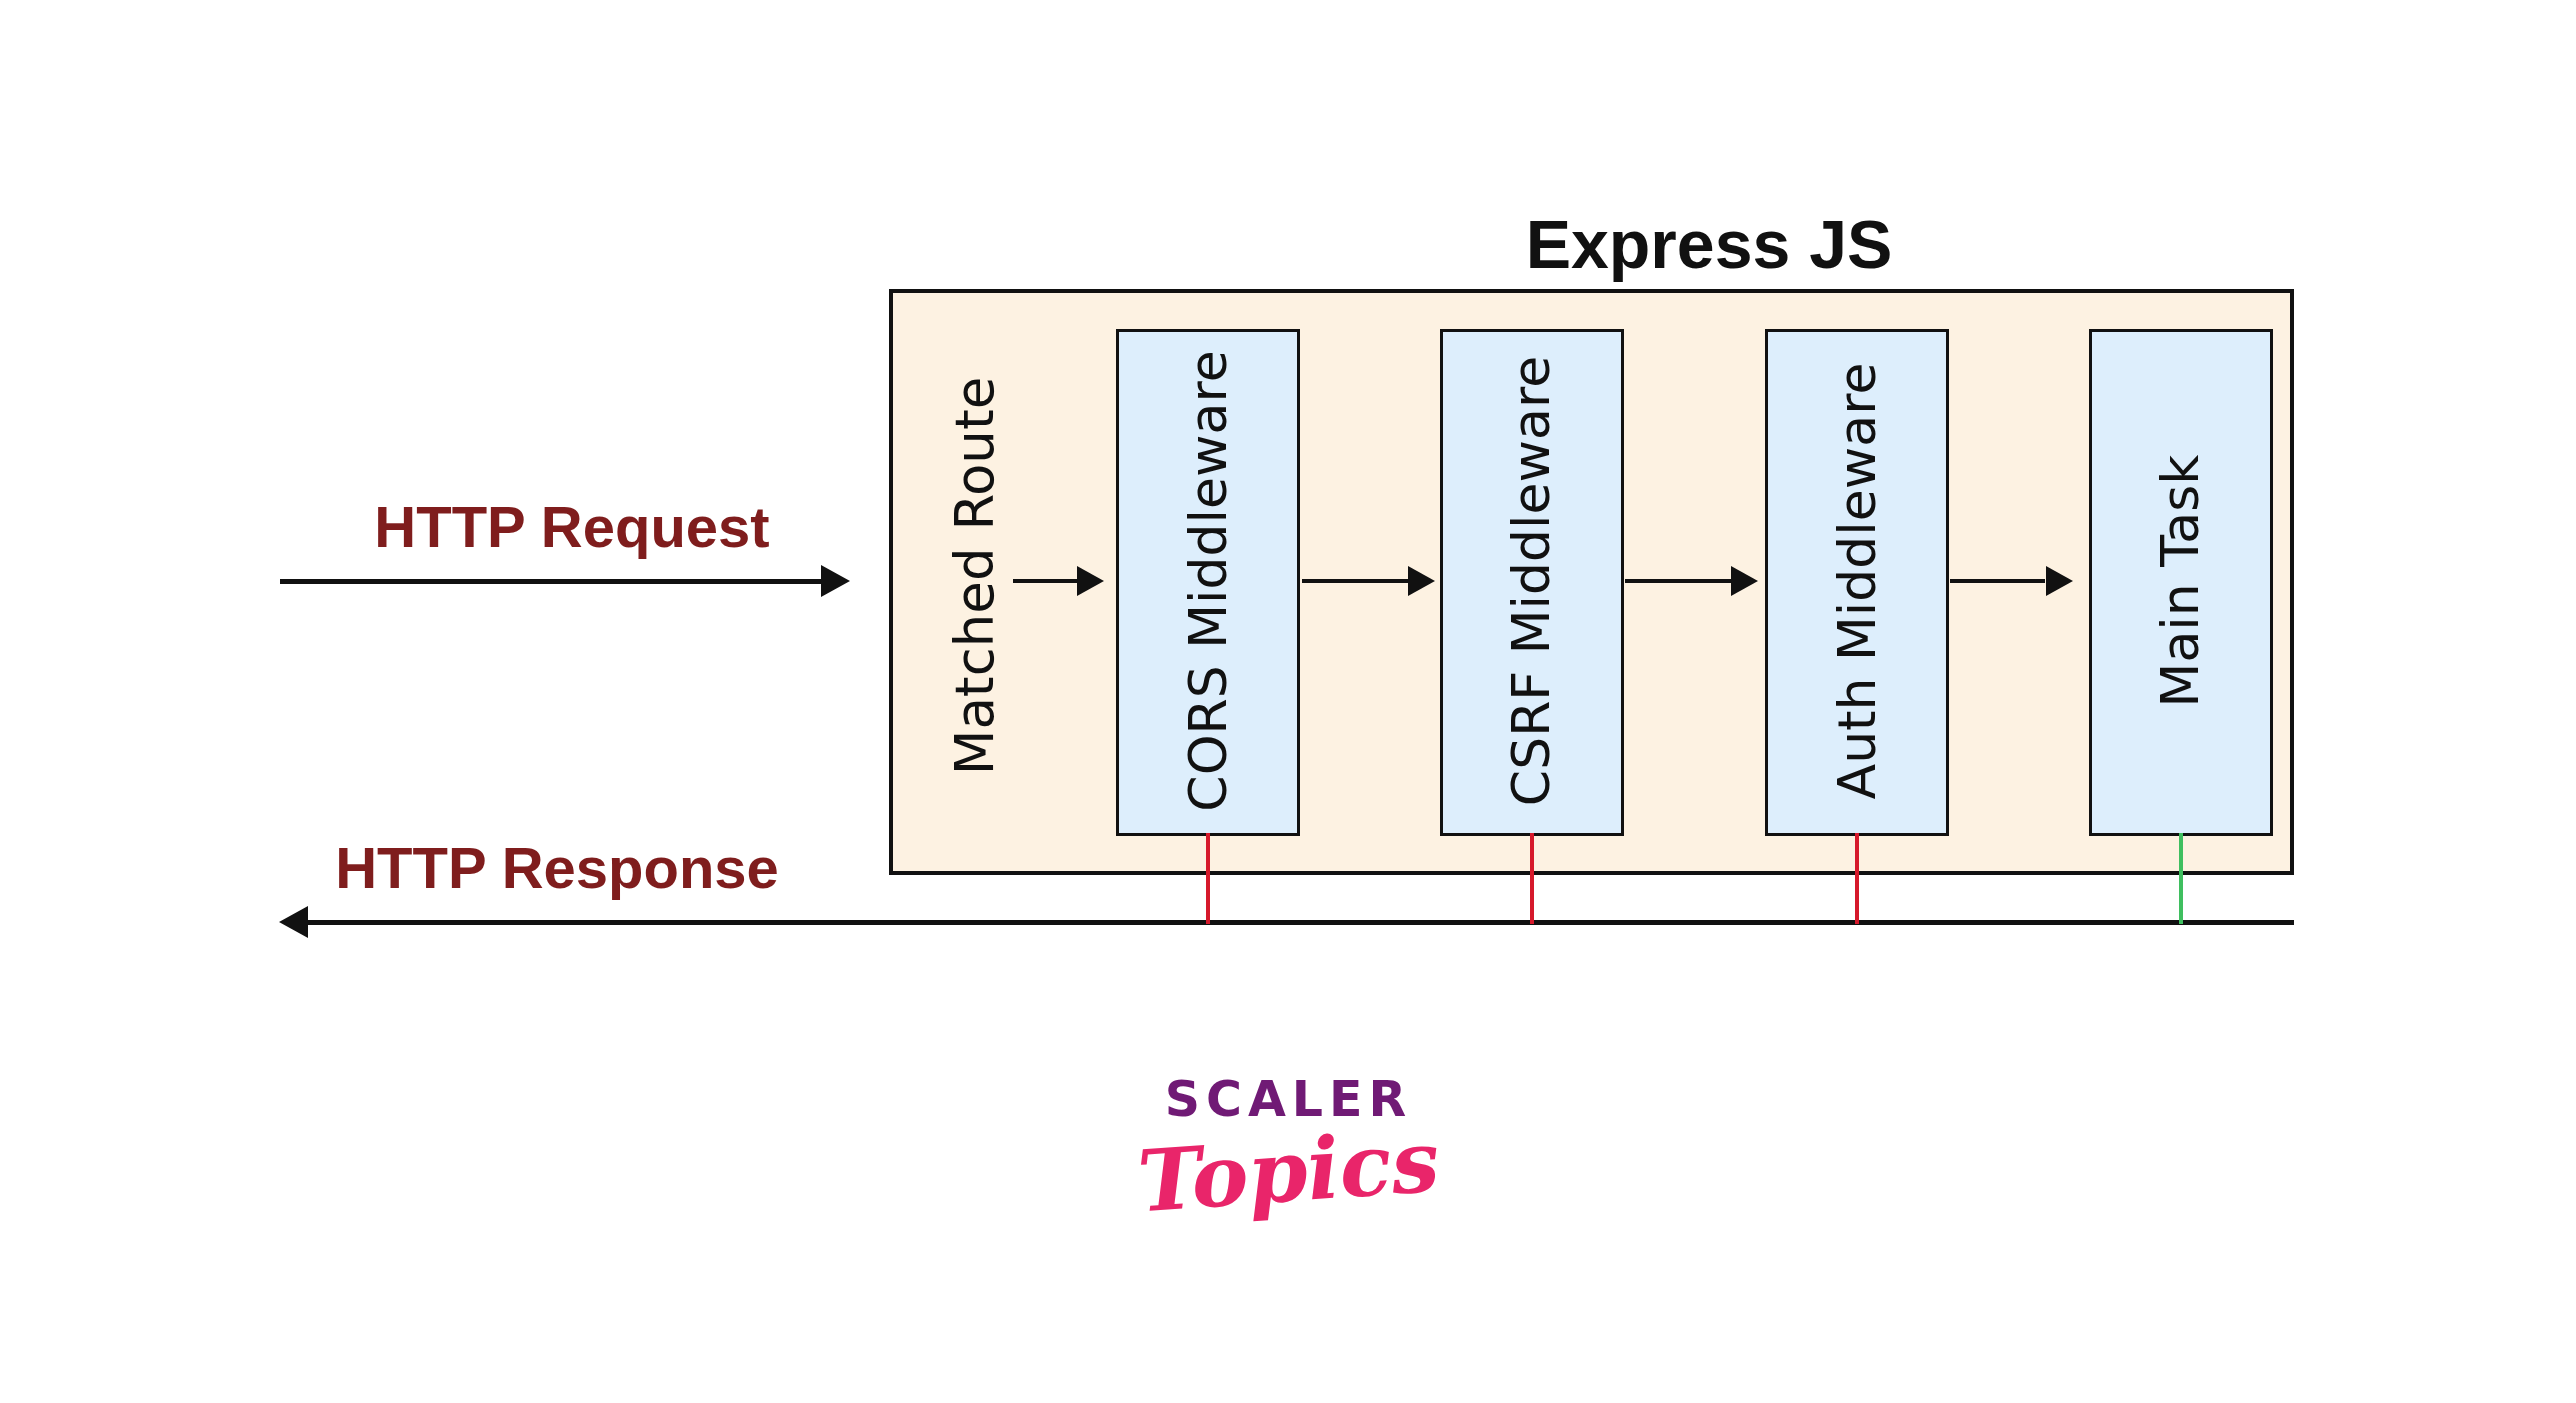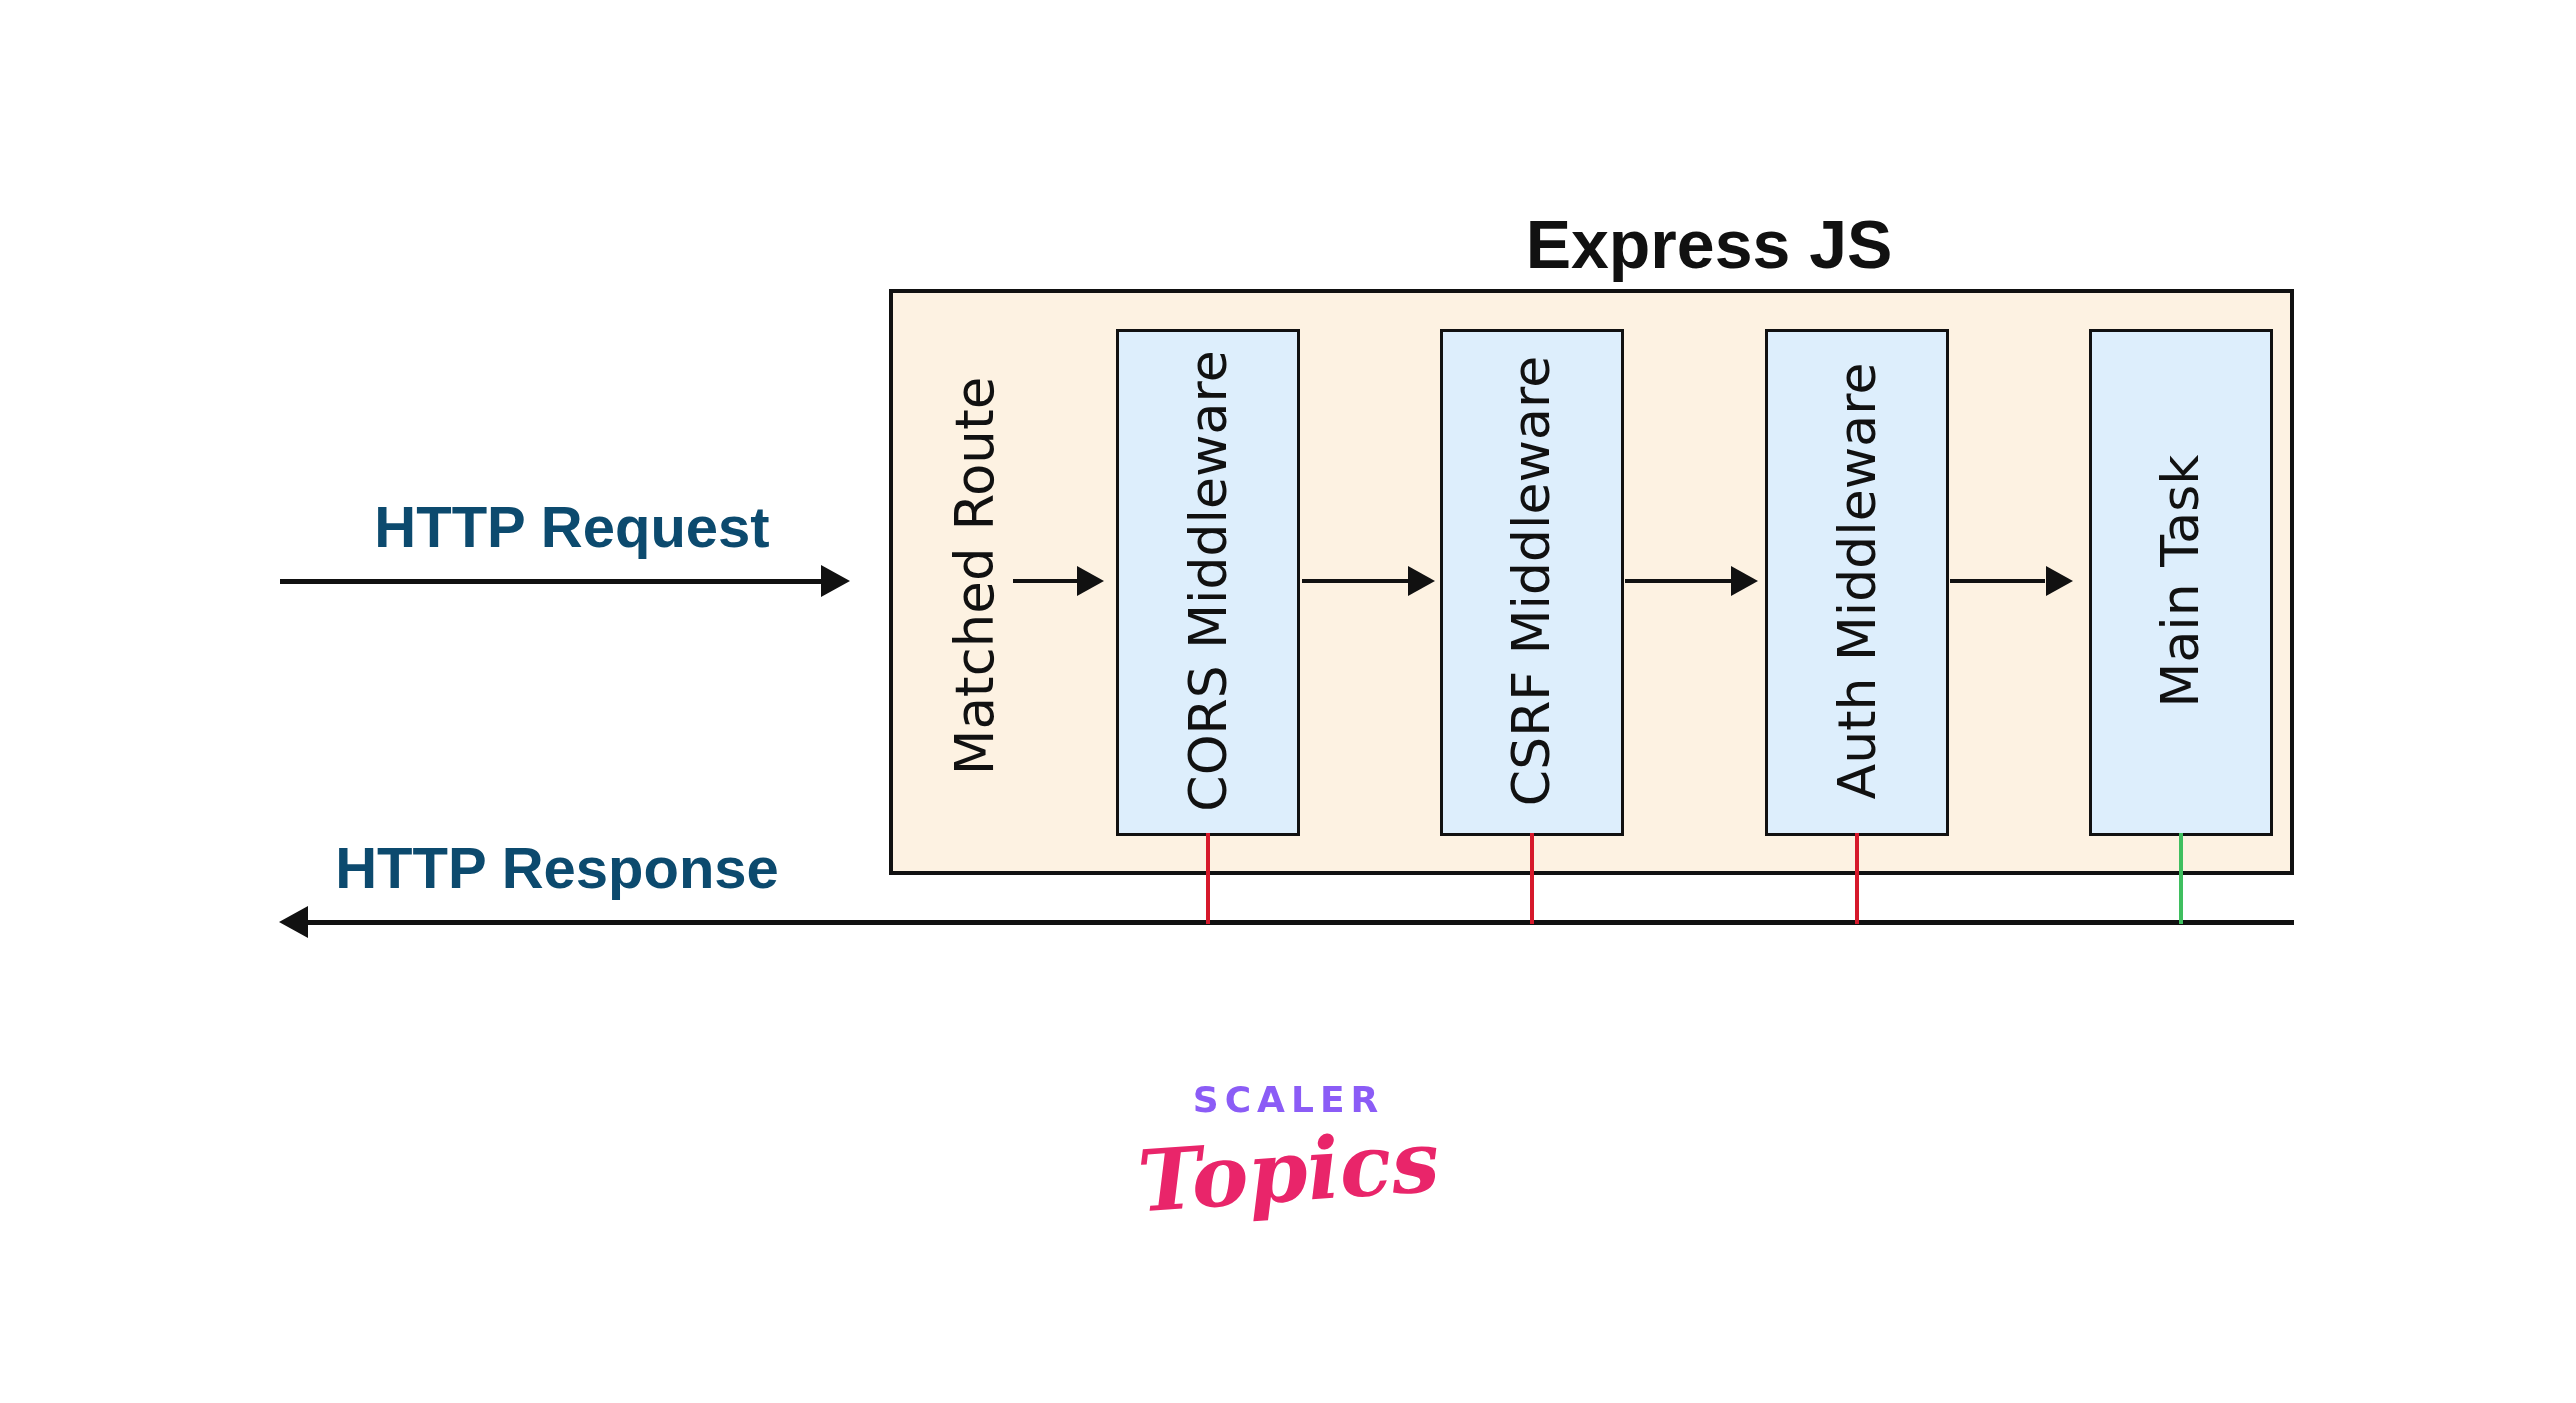--- a/index.html
+++ b/index.html
@@ -4,21 +4,21 @@
 <style>
   html,body{margin:0;padding:0;background:#ffffff;}
   #canvas{position:relative;width:2576px;height:1280px;background:#ffffff;overflow:hidden;
           font-family:"DejaVu Sans",sans-serif;color:#111111;}
 
   
   .diagram-title{position:absolute;left:1330px;top:206px;width:758px;height:76px;
                  font-family:"Liberation Sans",sans-serif;font-weight:700;font-size:68px;
                  line-height:76px;text-align:center;color:#111111;}
   .http-label{position:absolute;width:606px;height:64px;text-align:center;
-              font-family:"Liberation Sans",sans-serif;font-weight:700;font-size:58px;line-height:64px;color:#0c4a6e;}
+              font-family:"Liberation Sans",sans-serif;font-weight:700;font-size:58px;line-height:64px;color:#7f1d1d;}
   #http-request-label{left:269px;top:495px;}
   #http-response-label{left:254px;top:836px;}
 
   
   .hline{position:absolute;height:4.5px;background:#111111;}
   #request-line{left:280px;top:579px;width:543px;}
   #response-line{left:305px;top:920px;width:1989px;}
   .head-right{position:absolute;width:0;height:0;
               border-left:29px solid #111111;border-top:16px solid transparent;border-bottom:16px solid transparent;}
   .head-left{position:absolute;width:0;height:0;
@@ -62,22 +62,22 @@
 
   
   .return-line{position:absolute;top:833px;width:3.8px;height:91px;}
   #return-line-0{left:1206px;}
   #return-line-1{left:1530px;}
   #return-line-2{left:1855px;}
   #return-line-3{left:2179px;}
 
   
   #logo{position:absolute;left:1061px;top:1076px;width:455px;height:197px;text-align:center;}
-  #logo-brand{font-family:"DejaVu Sans",sans-serif;font-weight:700;font-size:36px;line-height:48px;
-              letter-spacing:6px;color:#8b5cf6;}
+  #logo-brand{font-family:"DejaVu Sans",sans-serif;font-weight:700;font-size:49px;line-height:48px;
+              letter-spacing:6px;color:#701a75;}
   #logo-sub{font-family:"DejaVu Serif",serif;font-style:italic;font-weight:700;font-size:85px;
             line-height:91px;color:#e9256a;transform:rotate(-4deg);margin-top:1.5px;}
 </style>
 </head>
 <body>
 
 <div id="canvas">
 
   <div class="diagram-title">Express JS</div>
 

